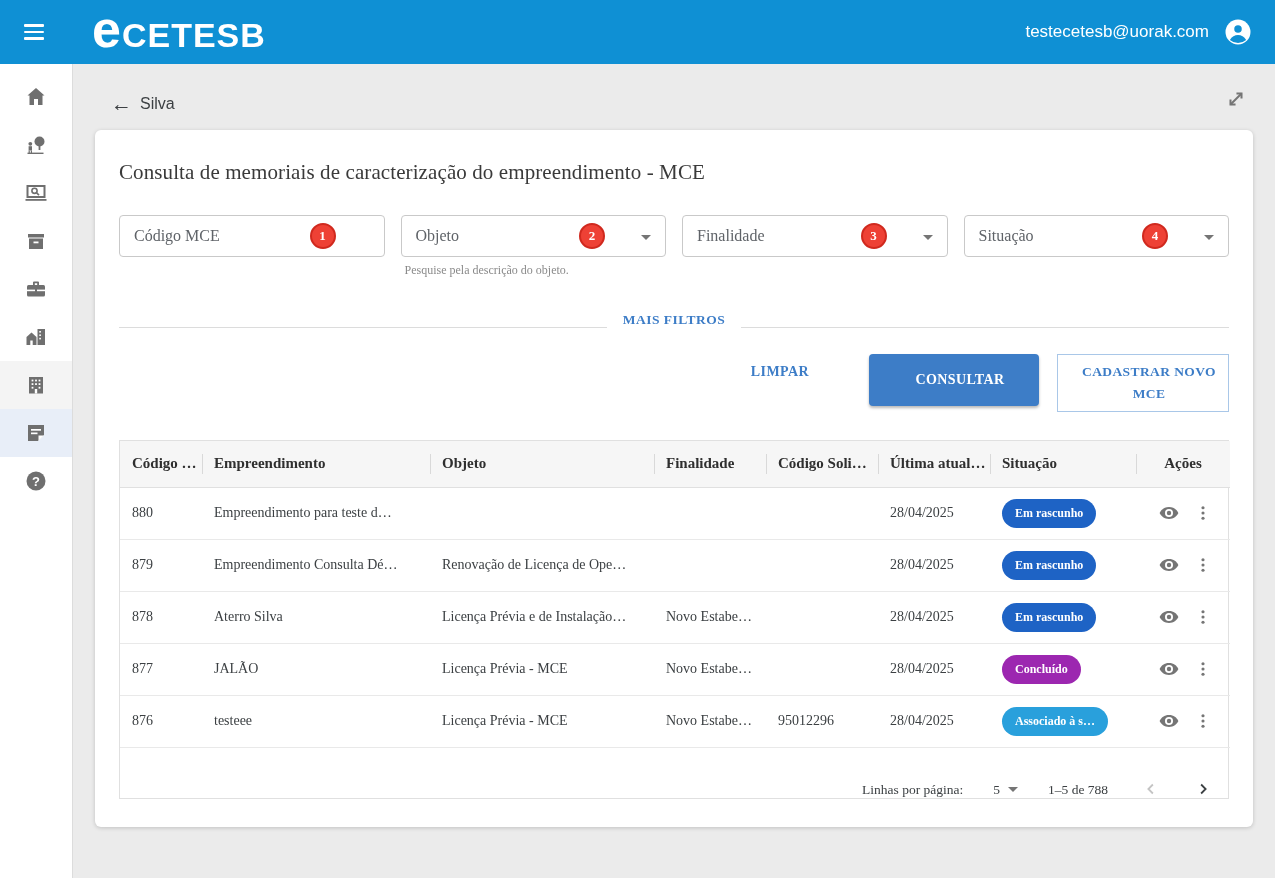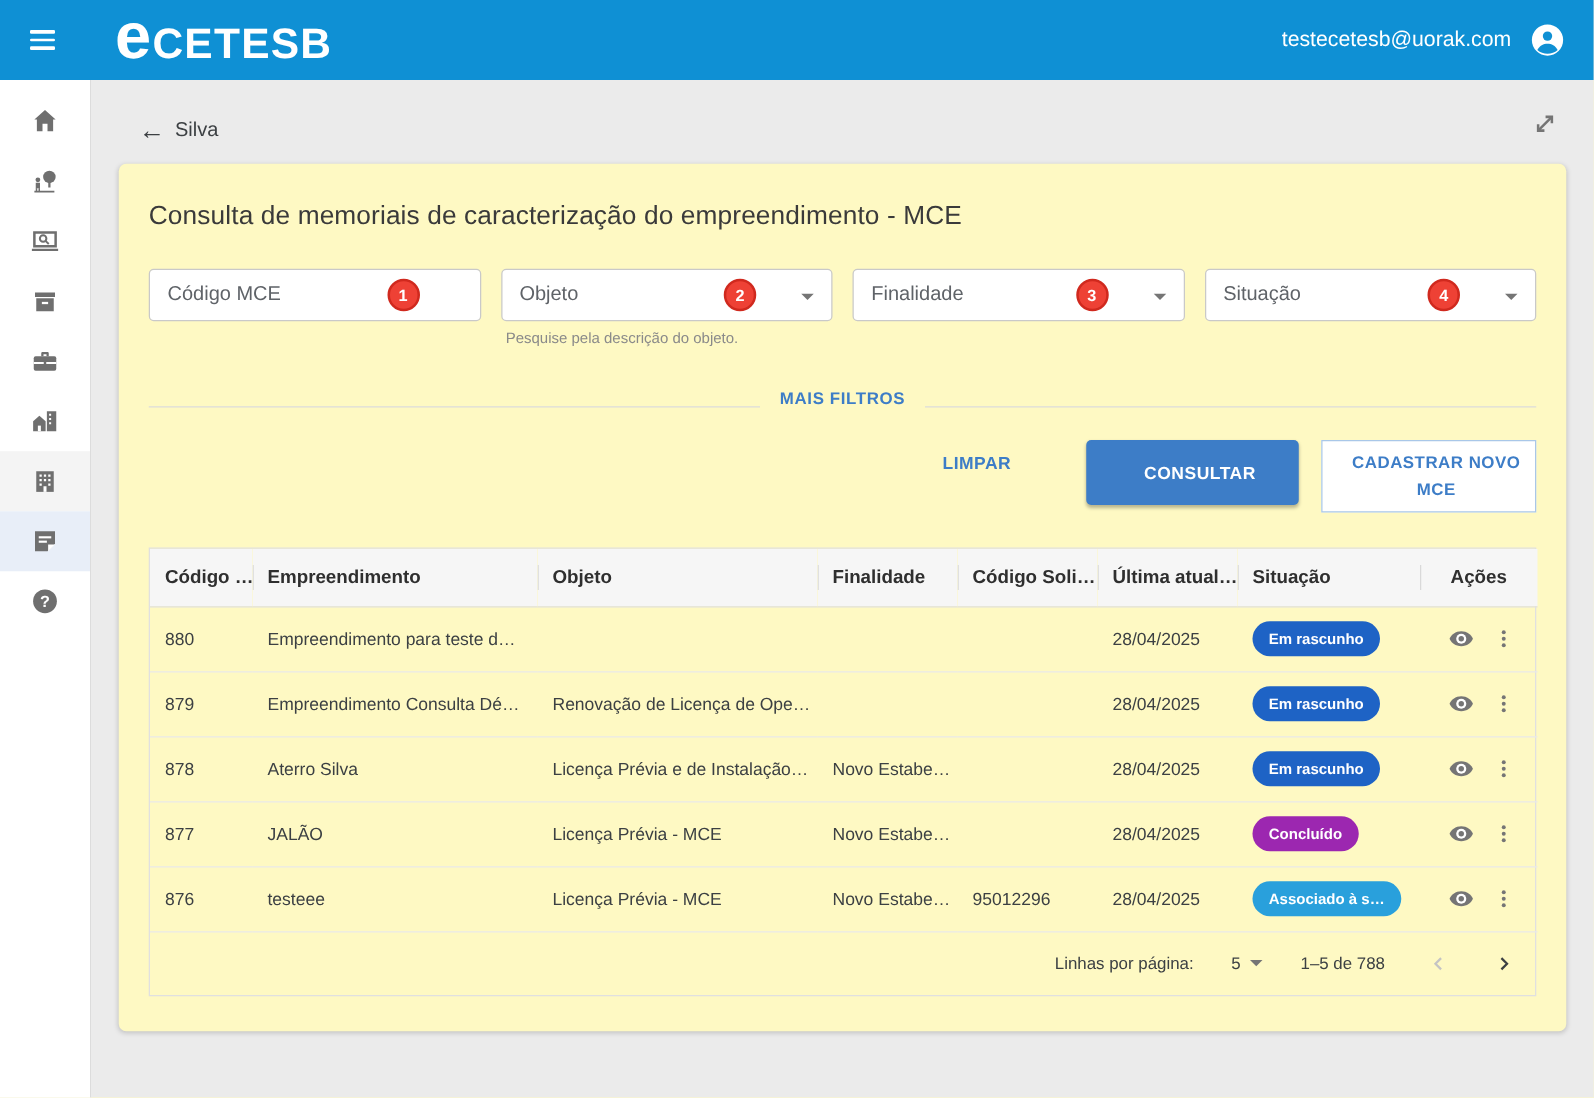--- a/index.html
+++ b/index.html
@@ -23,21 +23,21 @@
   .side-item.selected { background:#e8eef8; }
   .side-item svg { display:block; }
 
   
   .main { margin-left:73px; padding:0 22px; }
   .back-row { display:flex; justify-content:space-between; align-items:flex-end; padding:24px 4px 16px 16px; }
   .back-link { display:flex; align-items:center; gap:8px; font-size:16px; color:#3c4043; cursor:pointer; }
   .back-arrow { font-size:21px; line-height:1; }
   .expand-btn { cursor:pointer; padding-right:2px; }
 
-  .card { background:#fef9c3; border-radius:6px; box-shadow:0 1px 4px rgba(0,0,0,.18); padding:26px 24px 28px; margin-bottom:30px; }
+  .card { background:#ffffff; border-radius:6px; box-shadow:0 1px 4px rgba(0,0,0,.18); padding:26px 24px 28px; margin-bottom:30px;font-family:Liberation Serif, serif; }
   .page-title { font-size:21px; font-weight:400; color:#3a3a3a; margin:4px 0 30px 0; letter-spacing:.1px; }
 
   
   .filters { display:flex; gap:16px; }
   .filter-col { flex:1; min-width:0; }
   .filter-box { position:relative; height:42px; border:1px solid #c9c9c9; border-radius:4px; background:#fff; display:flex; align-items:center; padding:0 14px; color:#5f6368; font-size:16px; cursor:text; }
   .filter-box.select { cursor:pointer; }
   .num-badge { position:absolute; top:7px; width:26px; height:26px; border-radius:50%; background:#ee4135; border:2px solid #d0291e; color:#fff; font-size:13px; font-weight:bold; display:flex; align-items:center; justify-content:center; }
   .num-badge.pos-input { right:48px; }
   .num-badge.pos-select { right:60px; }
@@ -61,21 +61,21 @@
   table { width:100%; border-collapse:collapse; table-layout:fixed; }
   thead th { background:#f6f6f6; height:46px; text-align:left; font-size:15px; font-weight:bold; color:#2f2f2f; padding:0 12px; position:relative; border-bottom:1px solid #e0e0e0; white-space:nowrap; overflow:hidden; }
   thead th.divider::before { content:""; position:absolute; left:0; top:13px; width:1px; height:20px; background:#d9d9d9; }
   thead th.center { text-align:center; }
   tbody td { height:52px; border-bottom:1px solid #e9e9e9; padding:0 12px; font-size:14px; color:#3c4043; white-space:nowrap; overflow:hidden; }
   .pill { display:inline-block; padding:7px 13px; border-radius:15px; color:#fff; font-size:12px; font-weight:bold; white-space:nowrap; }
   .row-actions { display:flex; align-items:center; justify-content:space-between; padding:0 4px 0 8px; }
   .icon-btn { background:none; border:none; cursor:pointer; padding:2px; display:flex; align-items:center; }
 
   
-  .table-footer { display:flex; justify-content:flex-end; align-items:center; height:50px; padding:0 16px; gap:30px; font-size:13.5px; color:#3c4043; }
+  .table-footer { display:flex; justify-content:flex-end; align-items:flex-end; height:50px; padding:0 16px; gap:30px; font-size:13.5px; color:#3c4043; }
   .rpp-select { display:flex; align-items:center; gap:8px; cursor:pointer; }
   .rpp-caret { width:0; height:0; border-left:5px solid transparent; border-right:5px solid transparent; border-top:5px solid #757575; }
   .pager-nav { display:flex; align-items:center; gap:34px; margin-left:4px; }
   .chev { background:none; border:none; cursor:pointer; padding:0; display:flex; }
 </style>
 </head>
 <body>
 
 <header class="topbar">
   <div class="hamburger">

